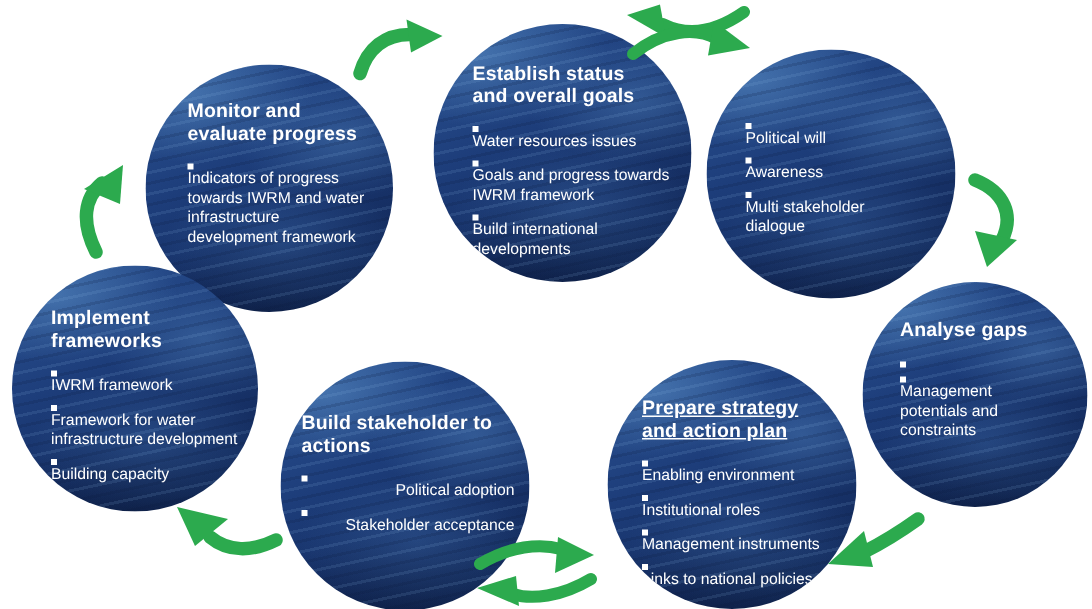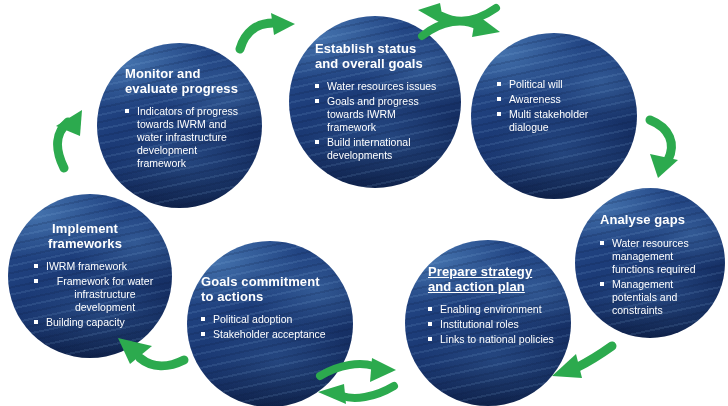--- a/index.html
+++ b/index.html
@@ -18,37 +18,37 @@
   }
   .circle::before{
     content:"";position:absolute;inset:0;border-radius:50%;
     background:repeating-linear-gradient(168deg,
       rgba(140,185,230,.13) 0 2px, rgba(140,185,230,0) 2px 7px,
       rgba(10,25,60,.17) 7px 9px, rgba(10,25,60,0) 9px 14px);
   }
   .content{position:relative;z-index:2;color:#fff;}
   .title{font-weight:bold;font-size:13px;line-height:1.13;letter-spacing:.1px;}
   ul.bullets{list-style:none;margin:9px 0 0 0;padding:0;font-size:10.5px;line-height:1.24;}
-  ul.bullets li{display:flex;margin:0 0 2px 0;}
+  ul.bullets li{display:flex;margin:0 0 2px 0;flex-direction:column;}
   .sq{width:4px;height:4px;background:#fff;flex:0 0 4px;margin:4px 8px 0 0;}
 
   
   .c-monitor  {left:97px; top:43px; width:165px;height:165px;}
   .c-monitor   .content{padding:24px 0 0 28px;} .c-monitor  .title{max-width:122px;} .c-monitor   ul.bullets{max-width:124px;}
   .c-establish{left:289px;top:16px; width:172px;height:172px;}
   .c-establish .content{padding:26px 0 0 26px;} .c-establish .title{max-width:126px;} .c-establish ul.bullets{max-width:132px;}
   .c-reform   {left:471px;top:33px; width:166px;height:166px;}
   .c-reform    .content{padding:36px 0 0 26px;} .c-reform   .title{max-width:130px;} .c-reform    ul.bullets{max-width:120px;}
   .c-analyse  {left:575px;top:188px;width:150px;height:150px;}
   .c-analyse   .content{padding:25px 0 0 25px;} .c-analyse  .title{max-width:110px;} .c-analyse   ul.bullets{max-width:106px;}
   .c-prepare  {left:405px;top:240px;width:166px;height:166px;}
   .c-prepare   .content{padding:25px 0 0 23px;} .c-prepare  .title{max-width:124px;text-decoration:underline;} .c-prepare   ul.bullets{max-width:132px;}
   .c-actions  {left:187px;top:241px;width:166px;height:166px;}
-  .c-actions   .content{padding:34px 0 0 14px;} .c-actions  .title{max-width:132px;} .c-actions   ul.bullets{max-width:142px;}
-  .c-implement{left:8px;  top:194px;width:164px;height:164px;text-align:center;}
+  .c-actions   .content{padding:34px 0 0 14px;} .c-actions  .title{max-width:132px;} .c-actions   ul.bullets{max-width:142px;text-align:right;}
+  .c-implement{left:8px;  top:177px;width:164px;height:164px;}
   .c-implement .content{padding:28px 0 0 26px;} .c-implement .title{max-width:102px;} .c-implement ul.bullets{max-width:130px;}
 
   
   .arrow{position:absolute;}
   .arrow path{fill:none;stroke:var(--green);stroke-linecap:round;}
   .arrow polygon{fill:var(--green);}
 </style>
 </head>
 <body style="background: rgb(255, 255, 255);">
 
@@ -104,21 +104,20 @@
         </ul>
     </div>
   </div>
 
   <div class="circle c-analyse">
     <div class="content">
       <div class="title">Analyse gaps</div>
       <ul class="bullets">
           <li>
             <span class="sq"></span>
-            <span>Water resources management functions required</span>
           </li>
           <li>
             <span class="sq"></span>
             <span>Management potentials and constraints</span>
           </li>
         </ul>
     </div>
   </div>
 
   <div class="circle c-prepare">
@@ -128,29 +127,33 @@
           <li>
             <span class="sq"></span>
             <span>Enabling environment</span>
           </li>
           <li>
             <span class="sq"></span>
             <span>Institutional roles</span>
           </li>
           <li>
             <span class="sq"></span>
+            <span>Management instruments</span>
+          </li>
+          <li>
+            <span class="sq"></span>
             <span>Links to national policies</span>
           </li>
         </ul>
     </div>
   </div>
 
   <div class="circle c-actions">
     <div class="content">
-      <div class="title">Goals commitment to actions</div>
+      <div class="title">Build stakeholder to actions</div>
       <ul class="bullets">
           <li>
             <span class="sq"></span>
             <span>Political adoption</span>
           </li>
           <li>
             <span class="sq"></span>
             <span>Stakeholder acceptance</span>
           </li>
         </ul>

